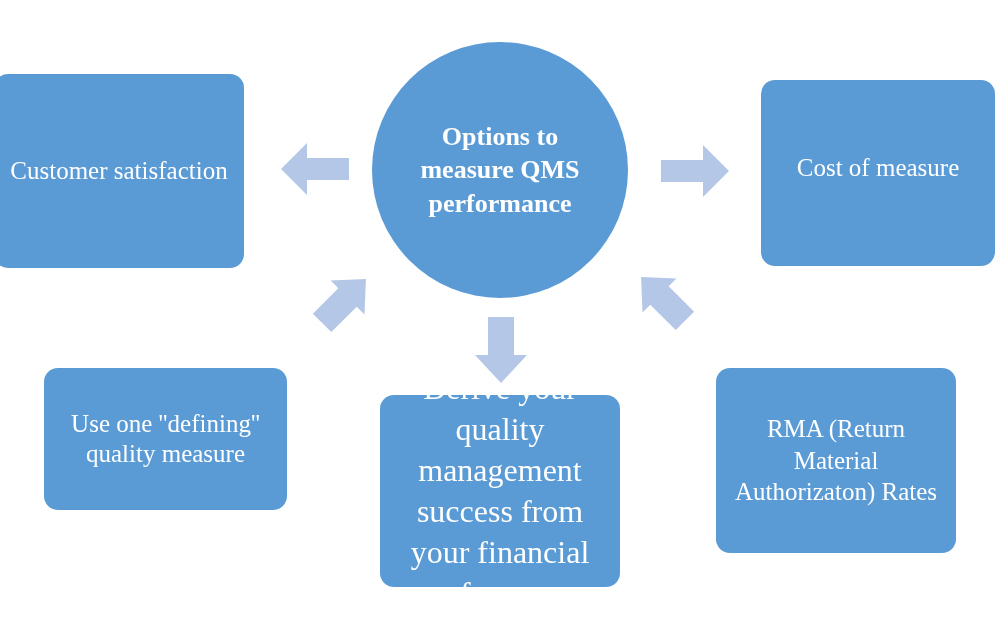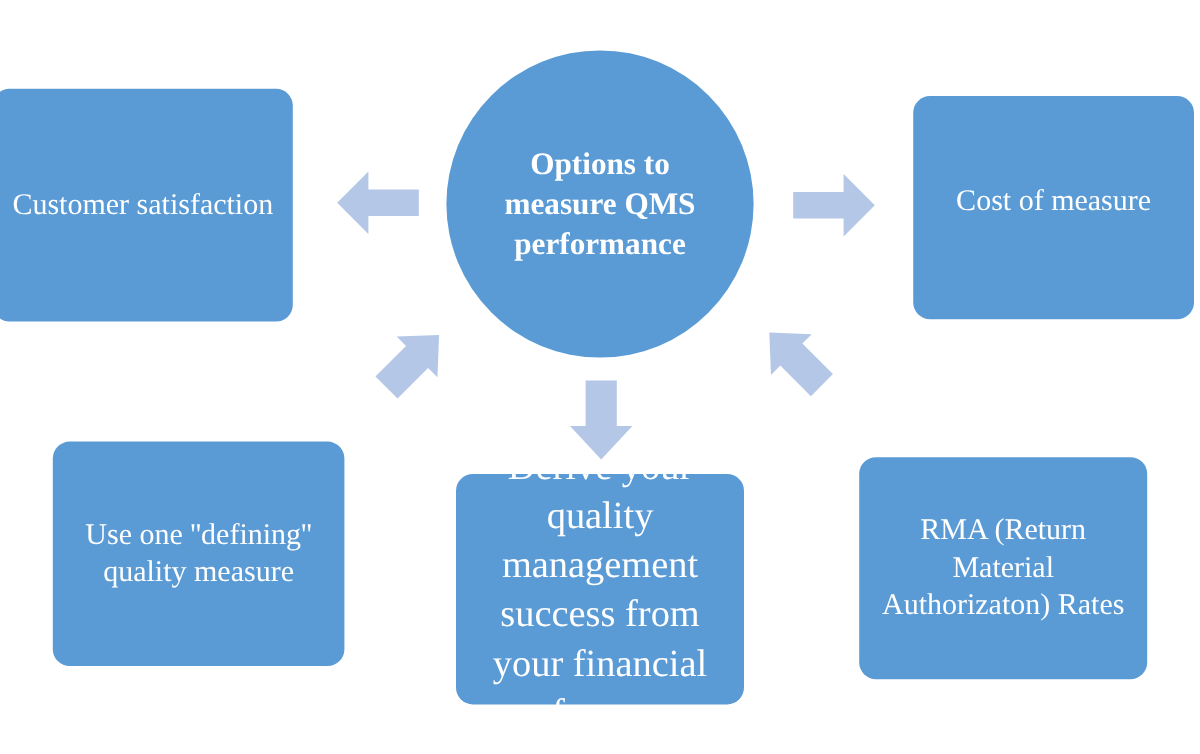--- a/index.html
+++ b/index.html
@@ -46,34 +46,34 @@
     width: 234px;
     height: 186px;
     font-size: 25px;
     align-items: flex-start;
     padding-top: 73px;
   }
   #box-defining-measure {
     left: 44px;
     top: 368px;
     width: 243px;
-    height: 187px;
+    height: 142px;
     font-size: 25px;
   }
   #box-financial-performance {
     left: 380px;
     top: 395px;
     width: 240px;
     height: 192px;
     font-size: 32px;
     line-height: 1.28;
   }
   #box-rma-rates {
     left: 716px;
-    top: 381px;
+    top: 368px;
     width: 240px;
     height: 185px;
     font-size: 25px;
     line-height: 1.26;
   }
 
   
   #circle-center {
     position: absolute;
     left: 372px;

